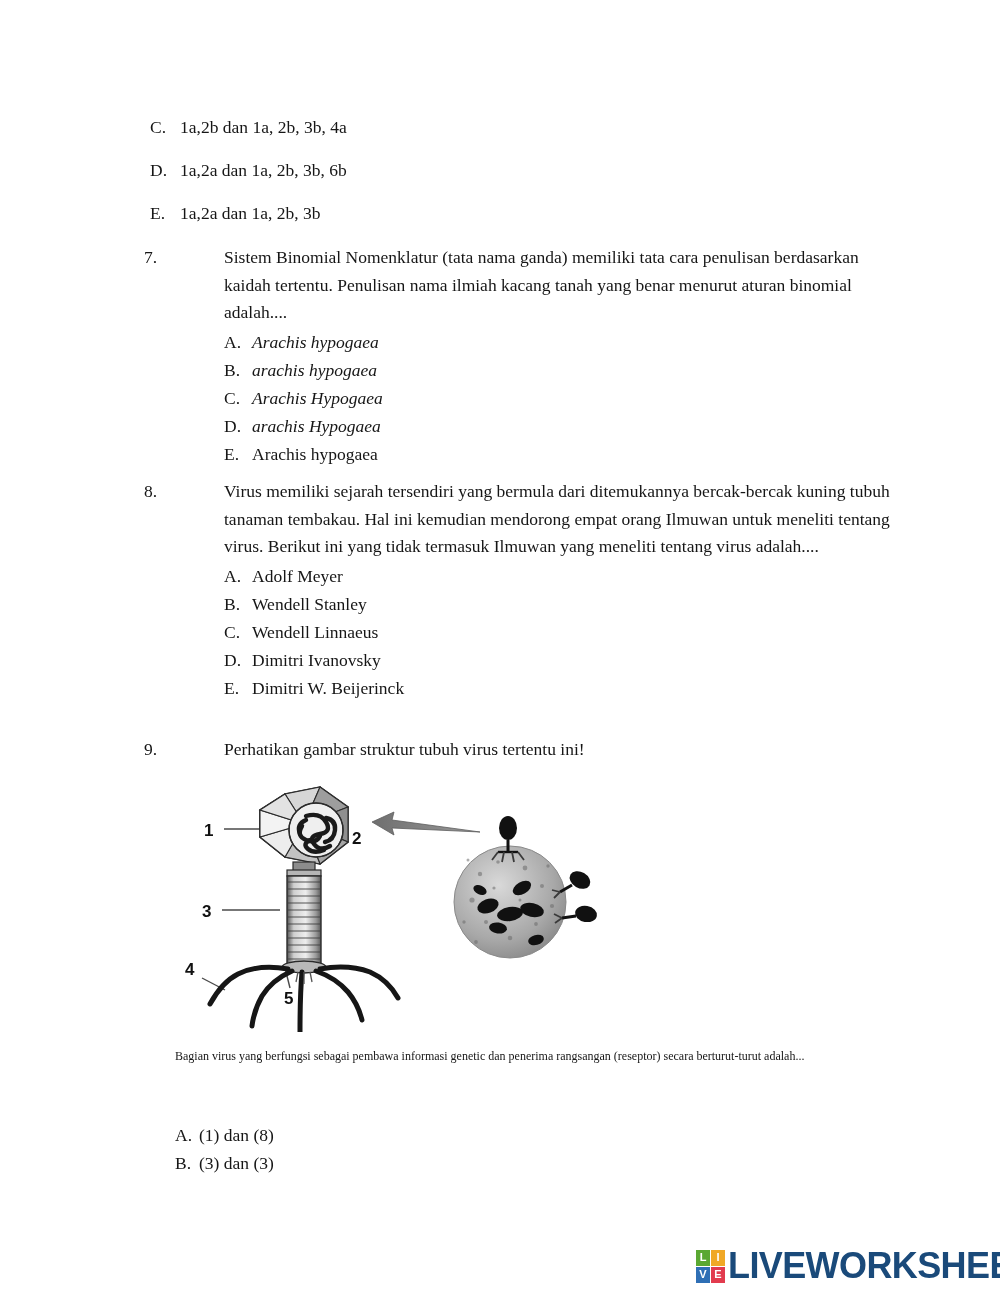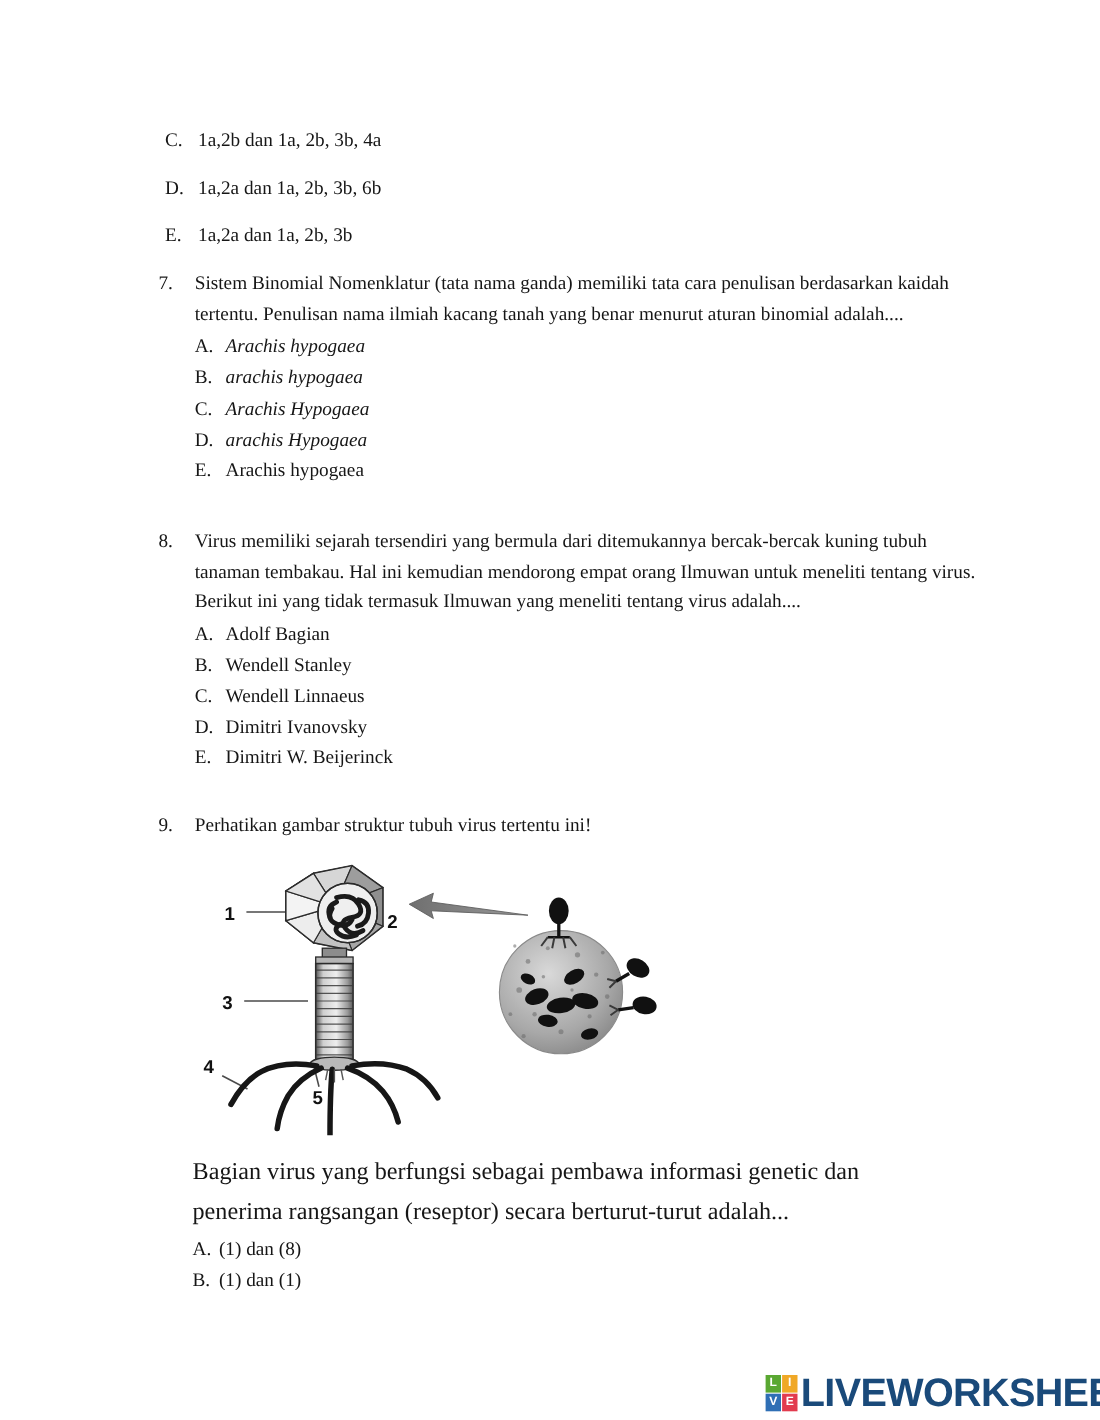--- a/index.html
+++ b/index.html
@@ -57,21 +57,21 @@
     display: flex;
     align-items: flex-start;
   }
   .q-num {
     width: 33px;
     flex: 0 0 33px;
     font-size: 17.5px;
     line-height: 1.58;
     color: #161616;
   }
-  .q-body { flex: 1 1 auto; }
+  .q-body { flex: 1 1 auto; margin-left: 47px; }
   .q-stem {
     font-size: 17.5px;
     line-height: 1.58;
     color: #161616;
     text-align: left;
   }
   .q-options { margin-top: 2px; }
   .q-options .opt-row { margin-bottom: 1px; }
 
   #q7 { left: 144px; top: 244px; width: 740px; }
@@ -87,21 +87,21 @@
     height: 250px;
   }
   #figure svg { display: block; }
 
   
   #q9-after {
     position: absolute;
     left: 175px;
     top: 1047px;
     width: 640px;
-    font-size: 22px;
+    font-size: 12px;
     line-height: 1.62;
     color: #161616;
   }
   #q9-answers {
     position: absolute;
     left: 175px;
     top: 1122px;
     width: 400px;
   }
   #q9-answers .opt-row {
@@ -198,21 +198,21 @@
     </div>
   </div>
 
   <div class="question" id="q8">
     <div class="q-num">8.</div>
     <div class="q-body">
       <div class="q-stem">Virus memiliki sejarah tersendiri yang bermula dari ditemukannya bercak-bercak kuning tubuh tanaman tembakau. Hal ini kemudian mendorong empat orang Ilmuwan untuk meneliti tentang virus. Berikut ini yang tidak termasuk Ilmuwan yang meneliti tentang virus adalah....</div>
       <div class="q-options">
         <div class="opt-row">
           <span class="opt-letter">A.</span>
-          <span class="opt-text">Adolf Bagian</span>
+          <span class="opt-text">Adolf Meyer</span>
         </div>
         <div class="opt-row">
           <span class="opt-letter">B.</span>
           <span class="opt-text">Wendell Stanley</span>
         </div>
         <div class="opt-row">
           <span class="opt-letter">C.</span>
           <span class="opt-text">Wendell Linnaeus</span>
         </div>
         <div class="opt-row">
@@ -406,21 +406,21 @@
 
   <div id="q9-after">Bagian virus yang berfungsi sebagai pembawa informasi genetic dan penerima rangsangan (reseptor) secara berturut-turut adalah...</div>
 
   <div id="q9-answers">
     <div class="opt-row">
       <span class="opt-letter">A.</span>
       <span class="opt-text">(1) dan (8)</span>
     </div>
     <div class="opt-row">
       <span class="opt-letter">B.</span>
-      <span class="opt-text">(1) dan (1)</span>
+      <span class="opt-text">(3) dan (3)</span>
     </div>
   </div>
 
   <div id="logo">
     <div class="logo-blocks">
       <span class="lb-l">L</span>
       <span class="lb-i">I</span>
       <span class="lb-v">V</span>
       <span class="lb-e">E</span>
     </div>

